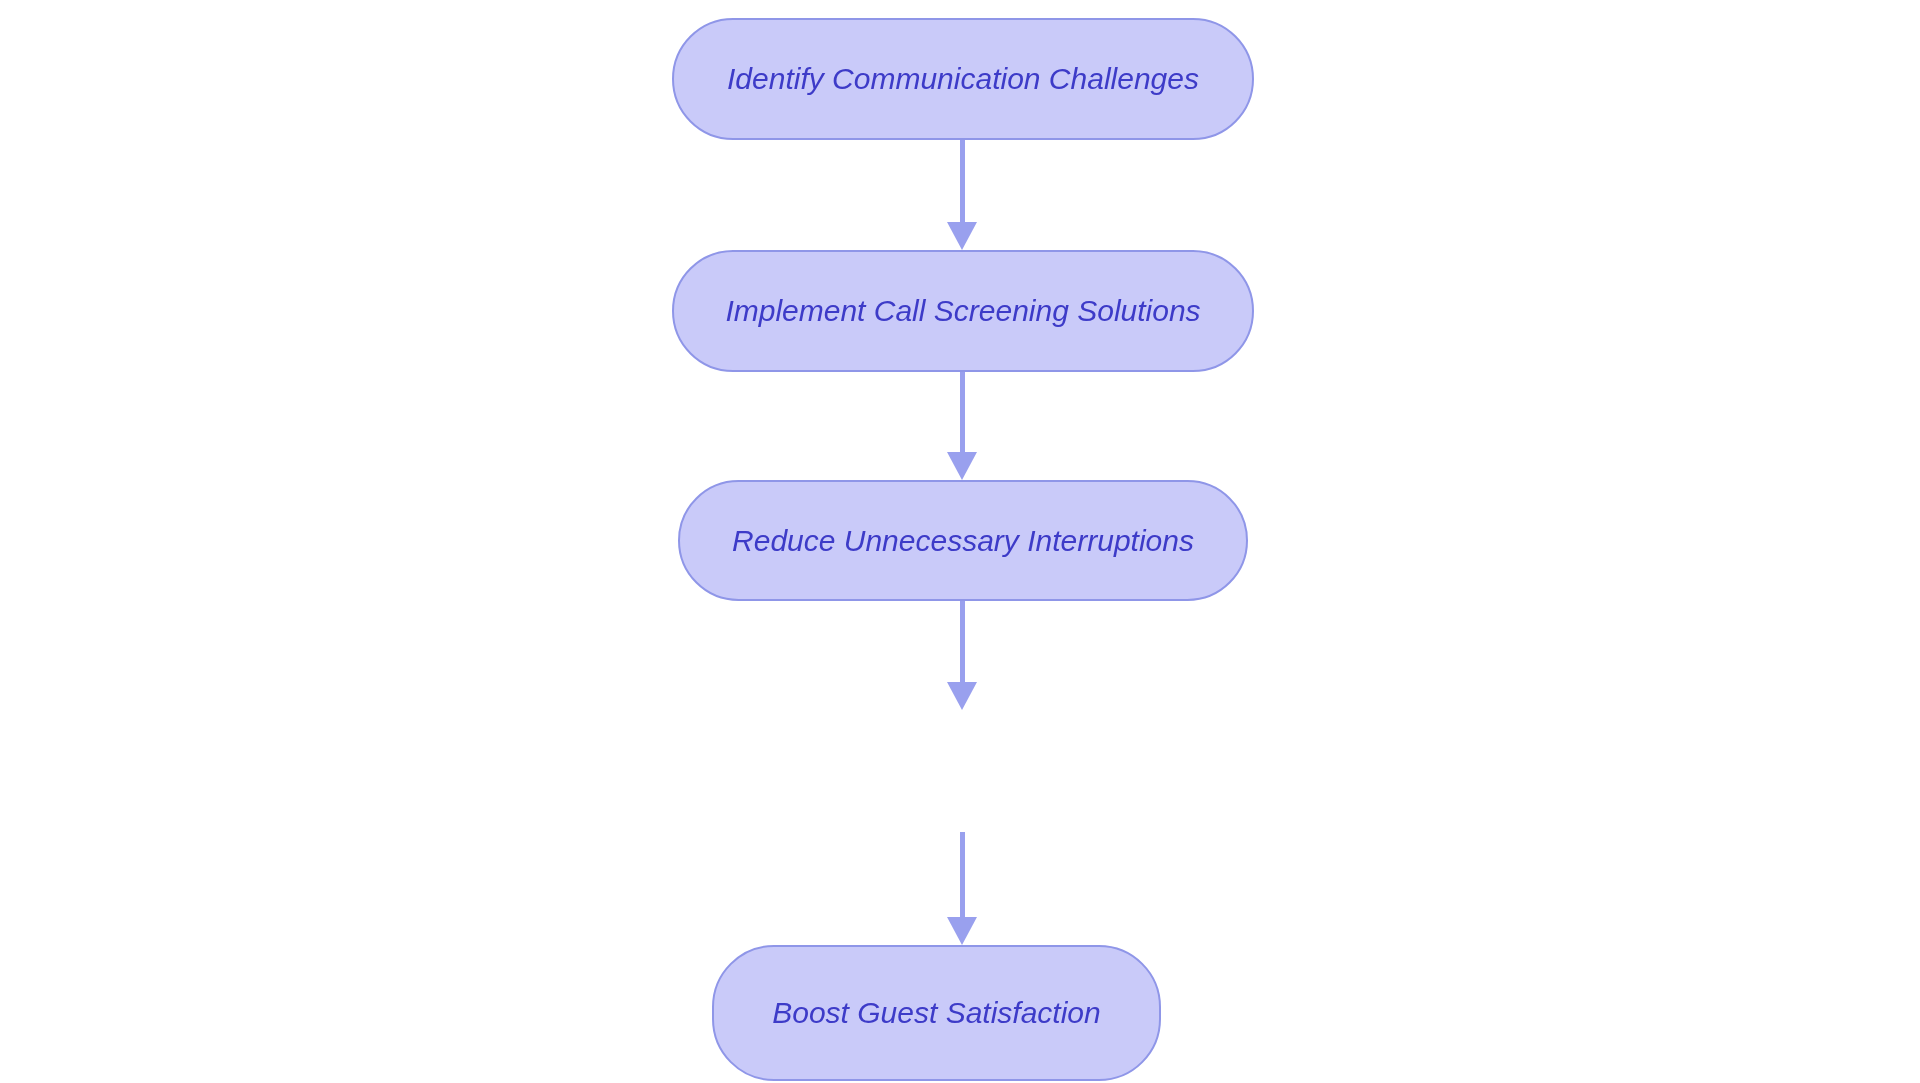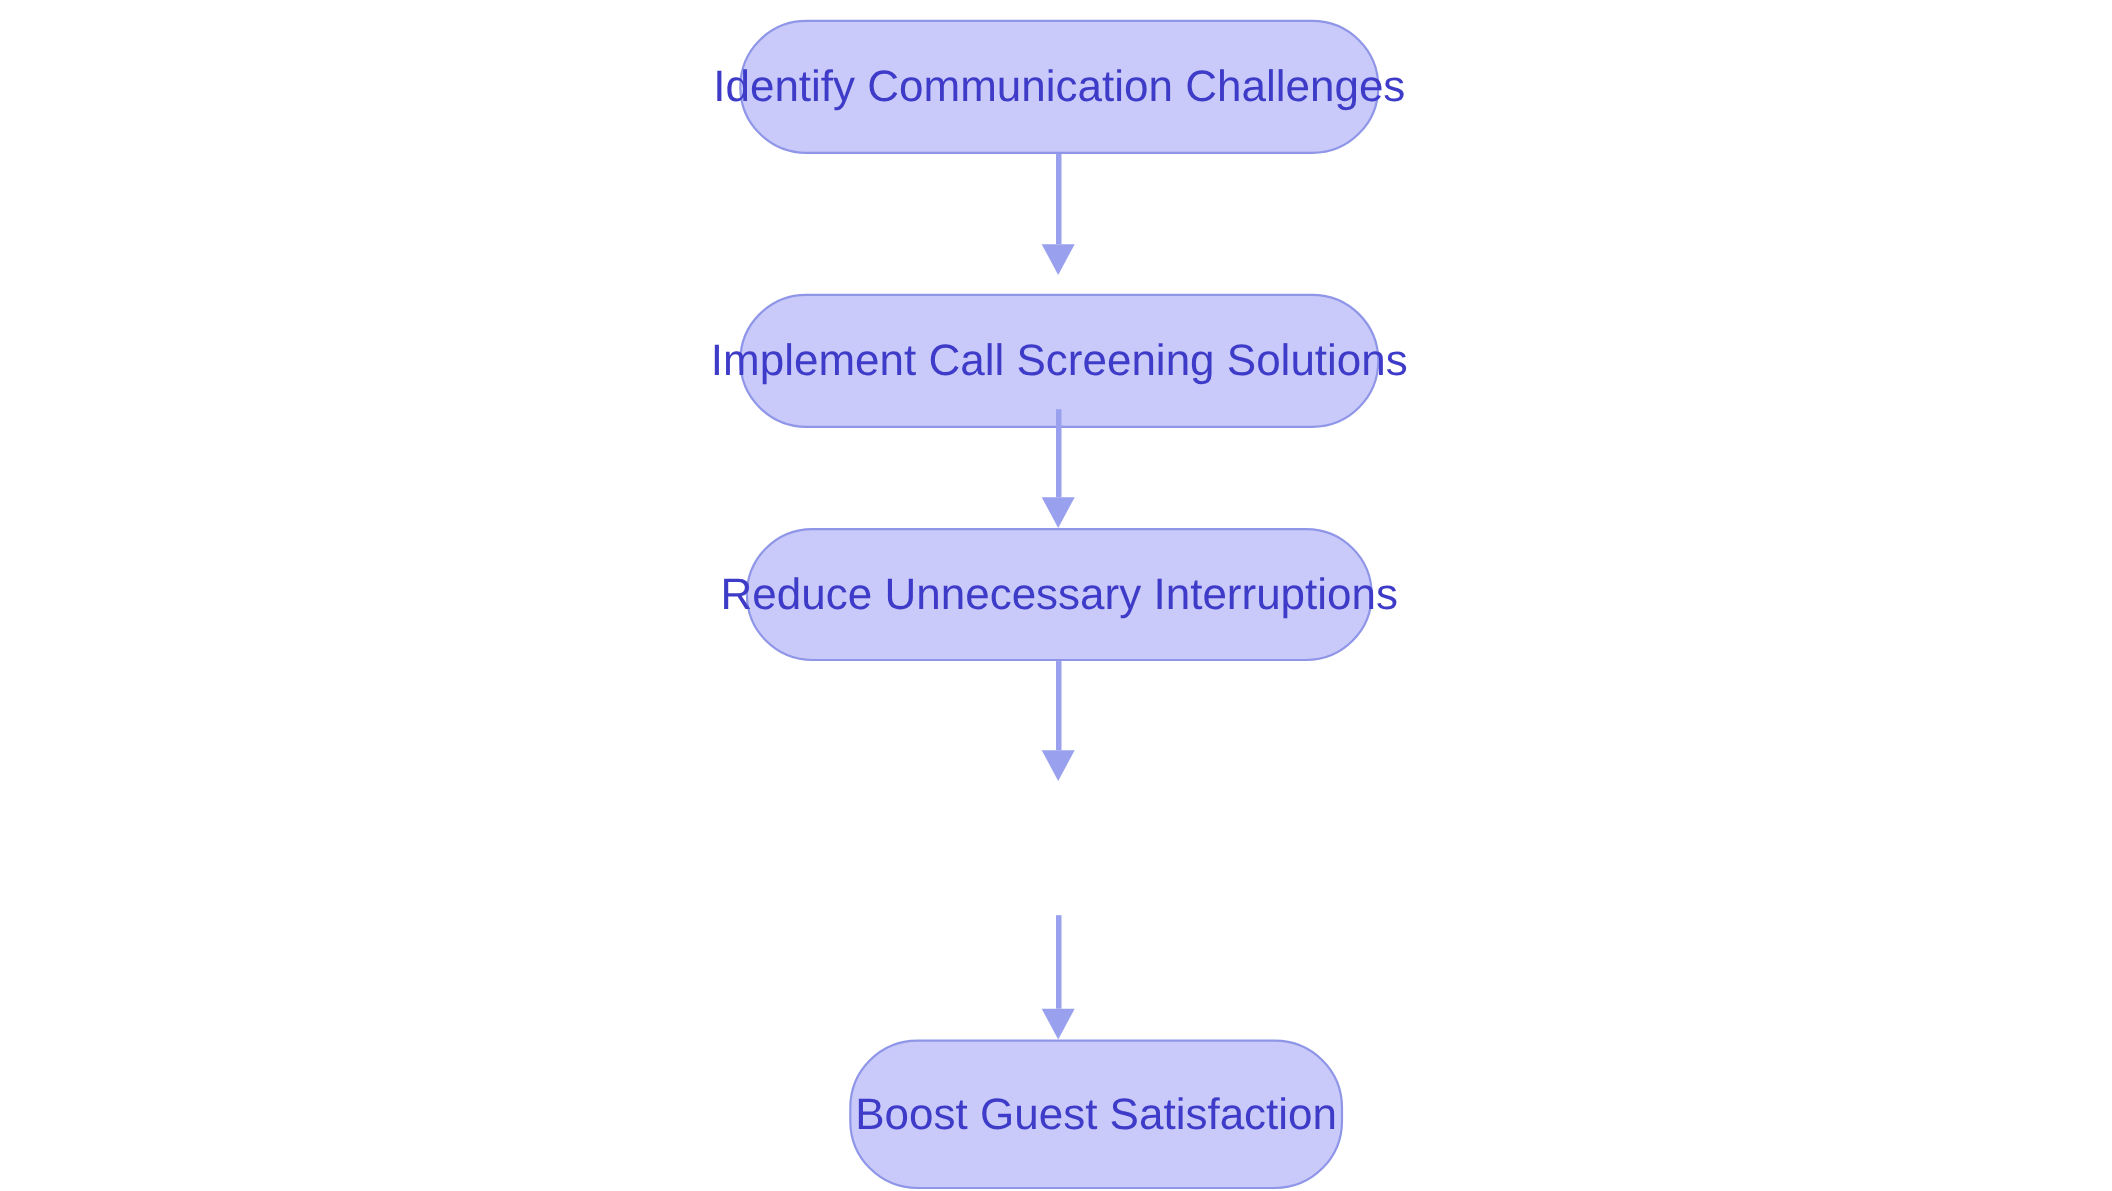--- a/index.html
+++ b/index.html
@@ -21,23 +21,24 @@
     background: var(--node-fill, #c9caf9);
     border: 2px solid var(--node-border, #8f96e8);
     border-radius: 62px;
     display: flex;
     align-items: center;
     justify-content: center;
     text-align: center;
   }
   .flow-node .node-label {
     color: var(--text-color, #3d3bc8);
-    font-size: 40px;
+    font-size: 30px;
     line-height: 1.2;
     white-space: nowrap;
+    font-style: italic;
   }
   .connector {
     position: absolute;
     width: 30px;
     display: flex;
     flex-direction: column;
     align-items: center;
   }
   .connector .line {
     width: 5px;
@@ -46,24 +47,24 @@
   }
   .connector .head {
     width: 0;
     height: 0;
     border-left: 15px solid transparent;
     border-right: 15px solid transparent;
     border-top: 28px solid var(--arrow-color, #99a0ee);
   }
   
   #node-0 { left: 672px; top: 18px;  width: 582px; height: 122px; }
-  #node-1 { left: 672px; top: 250px; width: 582px; height: 122px; margin-top: 17px; }
+  #node-1 { left: 672px; top: 250px; width: 582px; height: 122px; }
   #node-2 { left: 678px; top: 480px; width: 570px; height: 121px; }
   #node-3 { left: 640px; top: 710px; width: 646px; height: 122px; }
-  #node-4 { left: 772px; top: 945px; width: 449px; height: 136px; }
+  #node-4 { left: 712px; top: 945px; width: 449px; height: 136px; }
   
   #conn-0 { left: 947px; top: 140px; height: 110px; }
   #conn-1 { left: 947px; top: 372px; height: 108px; }
   #conn-2 { left: 947px; top: 601px; height: 109px; }
   #conn-3 { left: 947px; top: 832px; height: 113px; }
 </style>
 </head>
 <body>
 
 <div id="canvas" style="background: rgb(255, 255, 255);">

